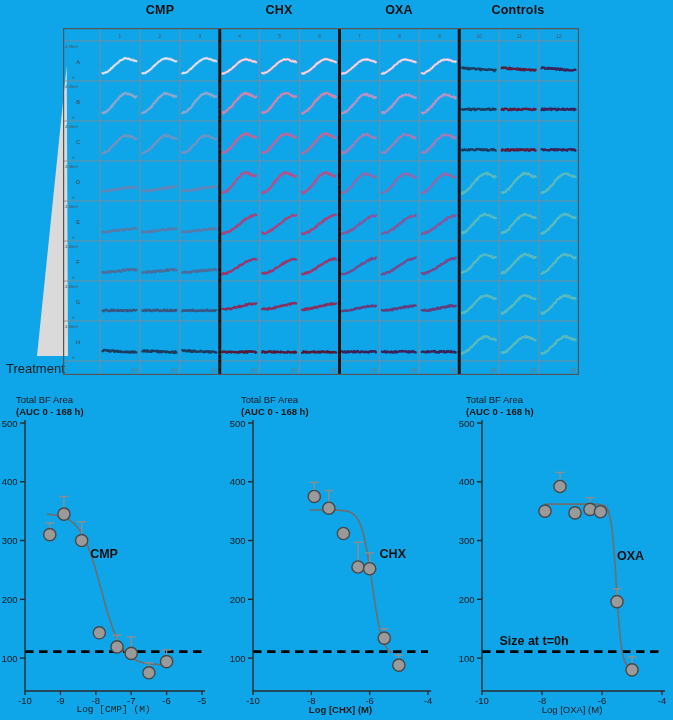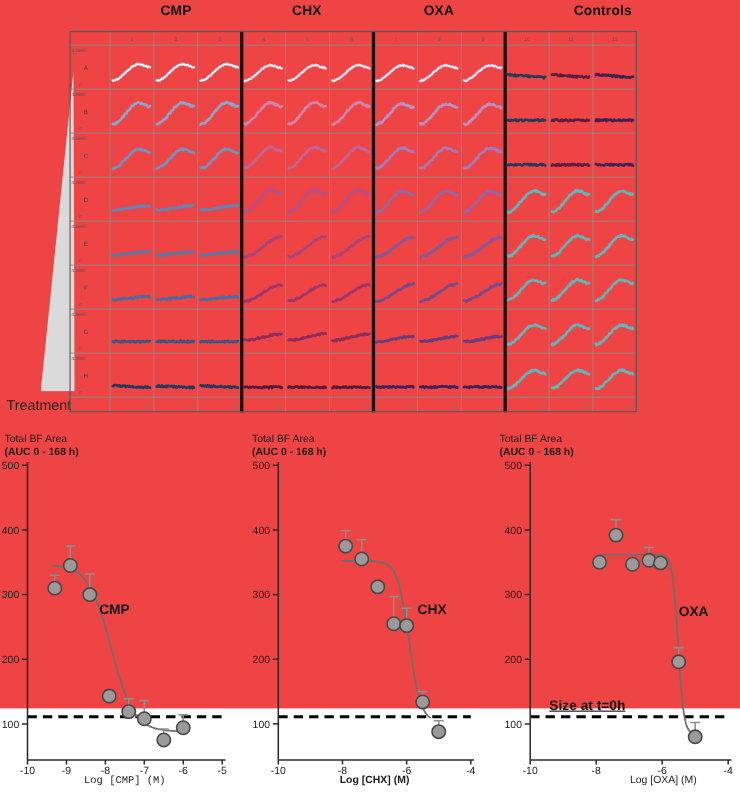--- a/index.html
+++ b/index.html
@@ -1,39 +1,39 @@
 <!DOCTYPE html>
 <html><head>
 <meta charset="utf-8">
 <style>
   html,body{margin:0;padding:0;background:#fff;}
   body{width:673px;height:720px;font-family:"Liberation Sans",sans-serif;color:#1a1a1a;overflow:hidden;}
-  .fig{position:relative;width:673px;height:644px;background:#ef4444;}
+  .fig{position:relative;width:673px;height:720px;background:#0ea5e9;}
   .gtitle{position:absolute;top:3px;transform:translateX(-50%);font-weight:bold;font-size:12.5px;letter-spacing:.2px;color:#111;white-space:nowrap;}
   #plate-svg{position:absolute;left:63px;top:28px;}
   .triangle{position:absolute;left:37px;top:65px;width:31px;height:291px;background:#dadada;
             clip-path:polygon(96% 0,0 100%,100% 100%);}
   .treatment{position:absolute;left:6px;top:361px;font-size:13px;color:#222;}
   .panel{position:absolute;top:390px;height:330px;}
-  .ptl{position:absolute;left:4px;font-size:9.5px;color:#1a1a1a;white-space:nowrap;}
+  .ptl{position:absolute;left:16px;font-size:9.5px;color:#1a1a1a;white-space:nowrap;}
   .ptl1{top:4px;} .ptl2{top:16px;font-weight:bold;}
   .dose{position:absolute;left:0;top:0;}
   .druglab{position:absolute;font-weight:bold;font-size:12.5px;color:#111;white-space:nowrap;}
   .xlab{position:absolute;font-size:9.5px;transform:translateX(-50%);color:#1a1a1a;white-space:nowrap;}
-  .sizenote{position:absolute;font-weight:bold;font-size:12.5px;color:#111;white-space:nowrap;text-decoration:underline;}
+  .sizenote{position:absolute;font-weight:bold;font-size:12.5px;color:#111;white-space:nowrap;}
 </style>
 </head>
 <body>
 
 <div class="fig">
 
   <div class="gtitle" style="left:160px">CMP</div>
   <div class="gtitle" style="left:279px">CHX</div>
   <div class="gtitle" style="left:399px">OXA</div>
-  <div class="gtitle" style="left:548px">Controls</div>
+  <div class="gtitle" style="left:518px">Controls</div>
 
   <div class="triangle"></div>
   <div class="treatment">Treatment</div>
 
   <svg id="plate-svg" width="516" height="347" viewBox="0 0 516 347">
       <g>
         <line x1="37" y1="0" x2="37" y2="347" stroke="#8c8c8c" stroke-width="0.8"></line>
         <line x1="76.91666666666666" y1="0" x2="76.91666666666666" y2="347" stroke="#8c8c8c" stroke-width="0.8"></line>
         <line x1="116.83333333333333" y1="0" x2="116.83333333333333" y2="347" stroke="#8c8c8c" stroke-width="0.8"></line>
         <line x1="156.75" y1="0" x2="156.75" y2="347" stroke="#8c8c8c" stroke-width="0.8"></line>
@@ -392,17 +392,17 @@
           <text x="24.5" y="154.04385964912282" font-size="9.5" font-family="&quot;Liberation Sans&quot;, sans-serif" fill="#1a1a1a" text-anchor="end">300</text>
           <text x="24.5" y="95.2719298245614" font-size="9.5" font-family="&quot;Liberation Sans&quot;, sans-serif" fill="#1a1a1a" text-anchor="end">400</text>
           <text x="24.5" y="36.5" font-size="9.5" font-family="&quot;Liberation Sans&quot;, sans-serif" fill="#1a1a1a" text-anchor="end">500</text>
           <text x="32" y="313.5" font-size="9.5" font-family="&quot;Liberation Sans&quot;, sans-serif" fill="#1a1a1a" text-anchor="middle">-10</text>
           <text x="92" y="313.5" font-size="9.5" font-family="&quot;Liberation Sans&quot;, sans-serif" fill="#1a1a1a" text-anchor="middle">-8</text>
           <text x="152" y="313.5" font-size="9.5" font-family="&quot;Liberation Sans&quot;, sans-serif" fill="#1a1a1a" text-anchor="middle">-6</text>
           <text x="212" y="313.5" font-size="9.5" font-family="&quot;Liberation Sans&quot;, sans-serif" fill="#1a1a1a" text-anchor="middle">-4</text>
         </g>
       </svg>
     <div class="druglab" id="dlab3" style="left: 167px; top: 158.526px;">OXA</div>
-    <div class="xlab" id="xlab3" style="left: 122px; top: 314px; margin-left: 31px;">Log [OXA] (M)</div>
+    <div class="xlab" id="xlab3" style="left: 122px; top: 314px;">Log [OXA] (M)</div>
     <div class="sizenote" id="snote" style="left: 49.4px; top: 244.333px;">Size at t=0h</div>
   </div>
 
 </div>
 
 </body></html>

